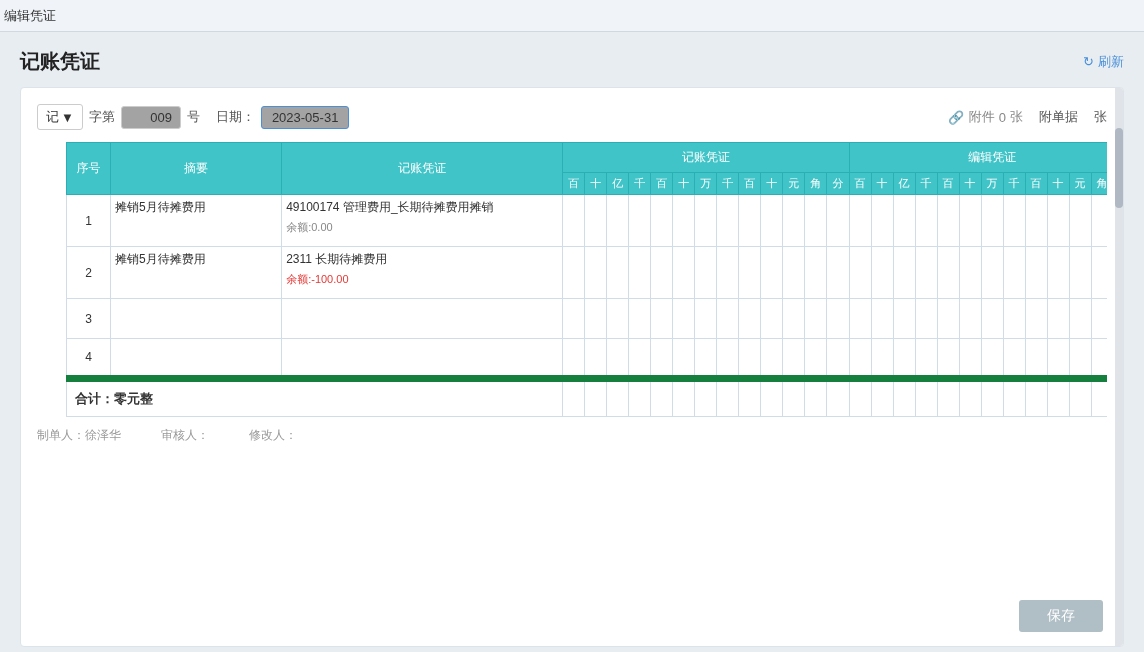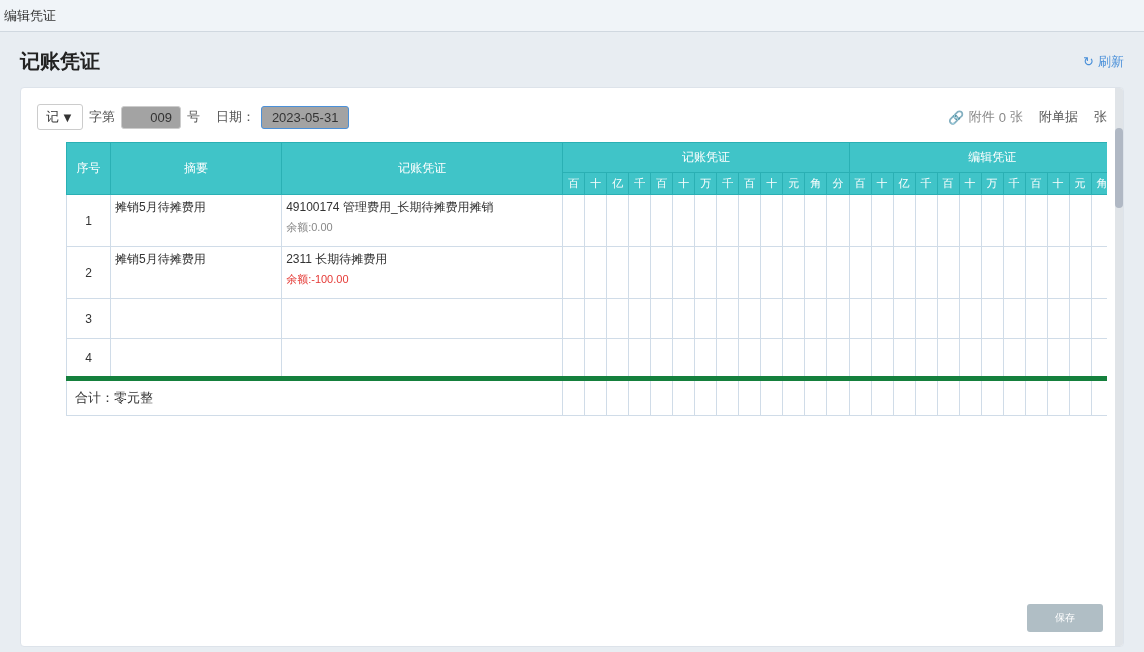--- a/index.html
+++ b/index.html
@@ -166,43 +166,43 @@
     }
     .balance-text {
       color: #888;
       font-size: 11px;
     }
     .balance-negative {
       color: #e53935;
       font-size: 11px;
     }
     .total-row td {
-      border-top: 5px solid #15803d;
+      border-top: 7px solid #15803d;
       padding: 8px 8px;
       font-size: 13px;
-      font-weight: normal;
+      font-weight: bold;
       color: #333;
     }
     .footer-row {
       display: flex;
       gap: 40px;
       padding: 10px 0 6px 0;
       color: #999;
       font-size: 12px;
     }
     .save-btn {
       position: absolute;
       right: 20px;
       bottom: 14px;
       background: #b0bec5;
       color: #fff;
       border: none;
       border-radius: 3px;
       padding: 7px 28px;
-      font-size: 10px;
+      font-size: 14px;
       cursor: pointer;
       margin-top: 48px;
     }
     .scrollbar-track {
       position: absolute;
       right: 0;
       top: 0;
       bottom: 0;
       width: 8px;
       background: #e0e4e8;
@@ -469,20 +469,25 @@
             <td></td>
             <td></td>
             <td></td>
             <td></td>
             <td></td>
           </tr>
         </tfoot>
       </table>
     </div>
 
+    <div class="footer-row">
+      <span>制单人：徐泽华</span>
+      <span>审核人：</span>
+      <span>修改人：</span>
+    </div>
 
     <button class="save-btn">保存</button>
 
     <div class="scrollbar-track">
       <div class="scrollbar-thumb"></div>
     </div>
   </div>
 </div>
 
 </body></html>

